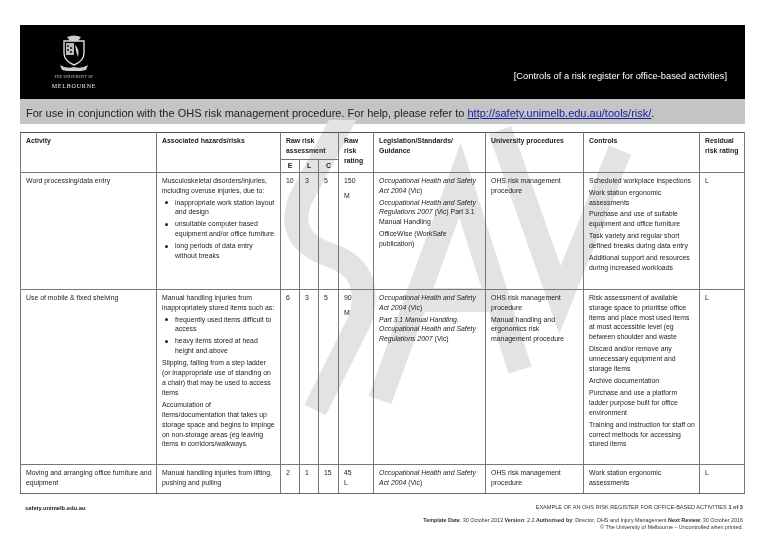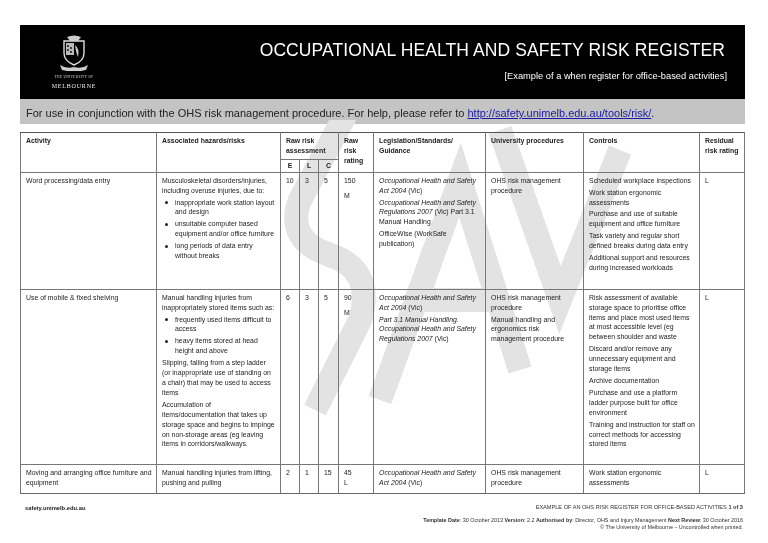--- a/index.html
+++ b/index.html
@@ -53,22 +53,21 @@
           <circle cx="13" cy="13" r="0.9" fill="#000"></circle>
         <circle cx="10" cy="15" r="0.9" fill="#000"></circle>
           <circle cx="13" cy="17" r="0.9" fill="#000"></circle>
         <path d="M17 10 Q22 14 20 22 Q18 18 17 10Z" fill="#ccc"></path>
         <path d="M9 2 Q16 -1 23 2 L20 6 L12 6 Z" fill="#ccc"></path>
         <path d="M2 30 Q8 34 16 32 Q24 34 30 30 L28 35 Q16 38 4 35 Z" fill="#ccc"></path>
       </svg>
       <div class="uni-small">THE UNIVERSITY OF</div>
       <div class="uni-big">MELBOURNE</div>
     </div>
-    <div class="banner-title">OCCUPATIONAL HEALTH AND SAFETY RISK REGISTER</div>
-    <div class="banner-sub">[Example of a when register for office-based activities]</div>
+    <div class="banner-sub">[Controls of a risk register for office-based activities]</div>
   </div>
 
   <div class="helpbar">
     <span>For use in conjunction with the OHS risk management procedure.  For help, please refer to </span><a>http://safety.unimelb.edu.au/tools/risk/</a><span>.</span>
   </div>
 
   <svg class="watermark" viewBox="0 0 420 330">
     <g fill="none" stroke="#e3e3e3" stroke-width="24" stroke-linecap="butt">
       <path d="M118 -10 L70 80 Q55 120 100 135 Q145 150 130 200 L85 290"></path>
       <path d="M150 280 L230 60 L290 250"></path>

